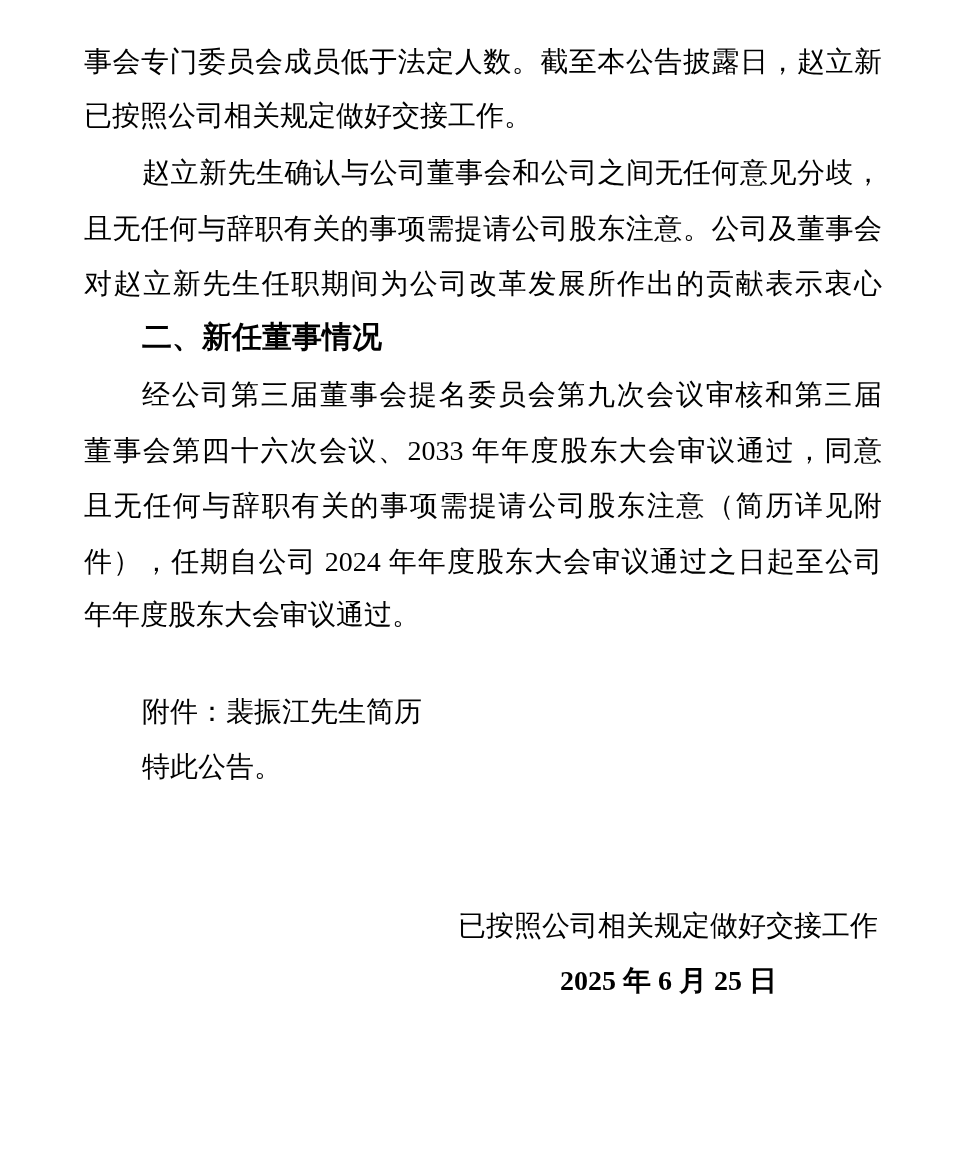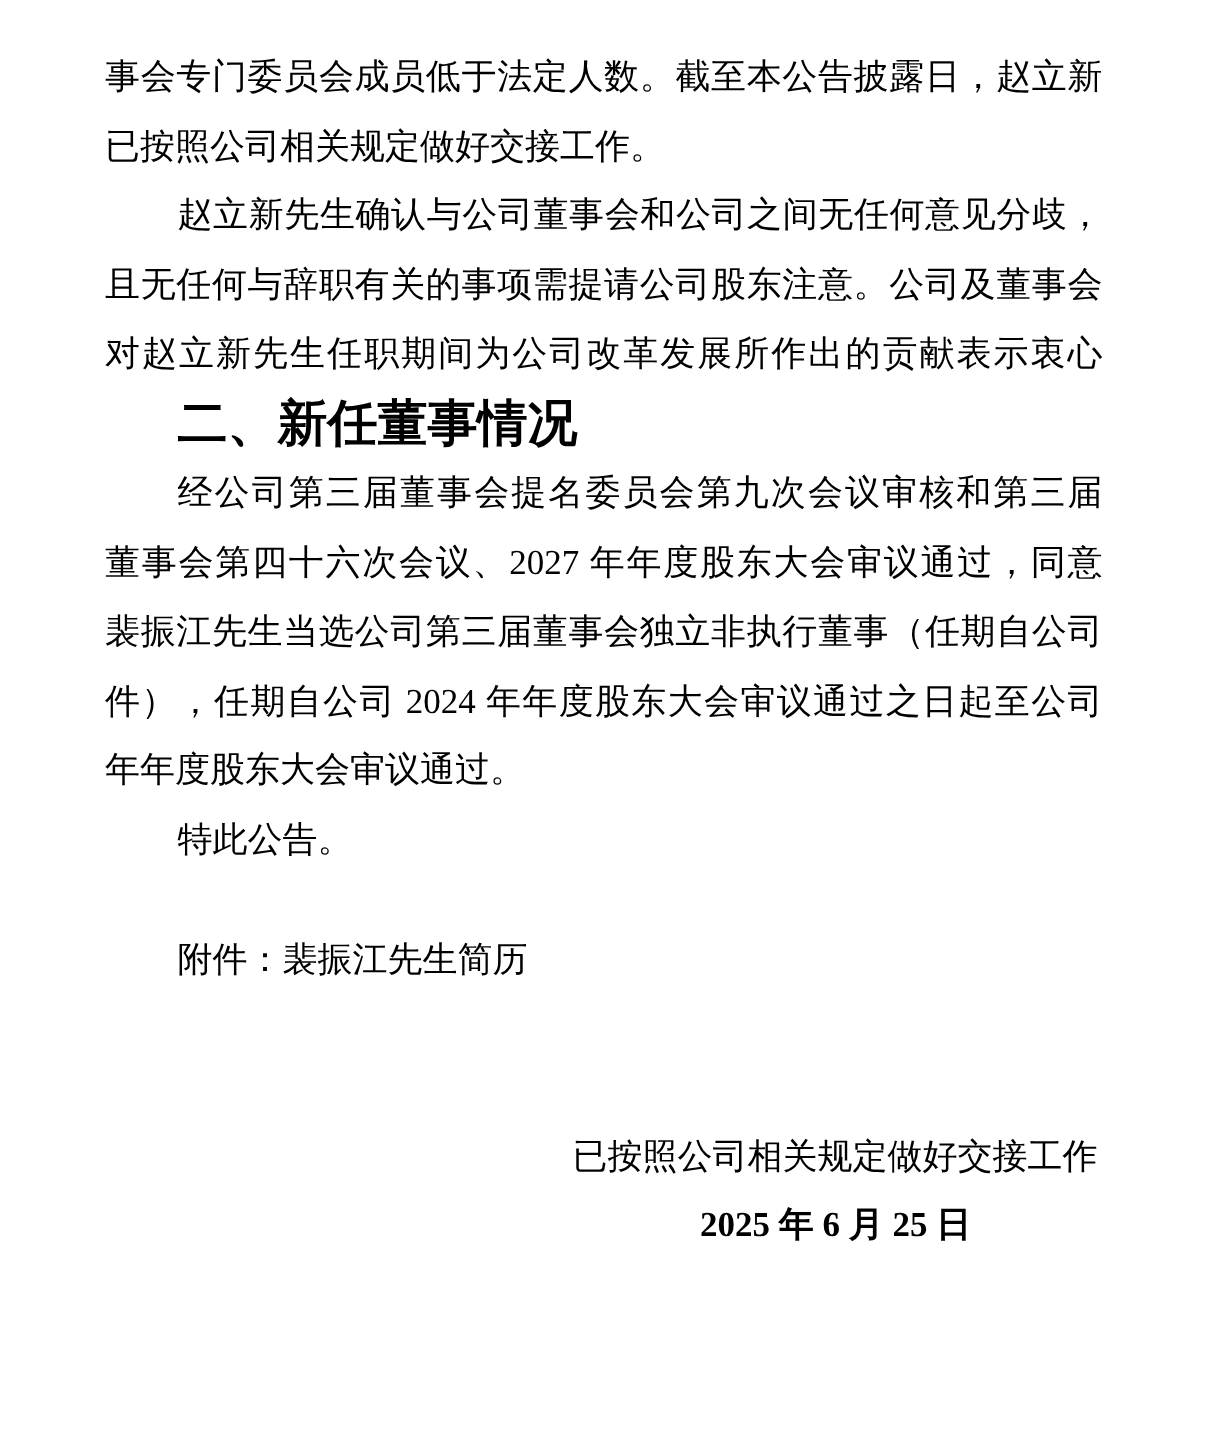--- a/index.html
+++ b/index.html
@@ -29,28 +29,29 @@
   
   .ln {
     display: block;
     text-align: justify;
     text-align-last: justify;
     white-space: nowrap;
   }
   .ln.last {
     text-align-last: left;
     white-space: normal;
+    font-family: Liberation Mono, monospace;
   }
   .ln.ind {
     padding-left: 58px; 
   }
   .heading {
-    font-family: Liberation Sans, sans-serif;
+    font-family: Liberation Mono, monospace;
     font-weight: 700;
-    font-size: 40px;
+    font-size: 30px;
     padding-left: 58px;
     line-height: 55.5px;
   }
   .attachment {
     margin-top: 41px;
   }
   .signature-block {
     margin-top: 101px;
     line-height: 55.5px;
   }
@@ -78,32 +79,32 @@
     <p class="para">
       <span class="ln ind">赵立新先生确认与公司董事会和公司之间无任何意见分歧，</span>
       <span class="ln">且无任何与辞职有关的事项需提请公司股东注意。公司及董事会</span>
       <span class="ln">对赵立新先生任职期间为公司改革发展所作出的贡献表示衷心</span>
     </p>
 
     <div class="heading">二、新任董事情况</div>
 
     <p class="para">
       <span class="ln ind">经公司第三届董事会提名委员会第九次会议审核和第三届</span>
-      <span class="ln">董事会第四十六次会议、2027 年年度股东大会审议通过，同意</span>
-      <span class="ln">裴振江先生当选公司第三届董事会独立非执行董事（任期自公司</span>
+      <span class="ln">董事会第四十六次会议、2033 年年度股东大会审议通过，同意</span>
+      <span class="ln">且无任何与辞职有关的事项需提请公司股东注意（简历详见附</span>
       <span class="ln">件），任期自公司 2024 年年度股东大会审议通过之日起至公司</span>
       <span class="ln last">年年度股东大会审议通过。</span>
     </p>
 
+    <p class="para attachment">
+      <span class="ln last ind">附件：裴振江先生简历</span>
+    </p>
+
     <p class="para">
       <span class="ln last ind">特此公告。</span>
-    </p>
-
-    <p class="para attachment">
-      <span class="ln last ind">附件：裴振江先生简历</span>
     </p>
 
     <div class="signature-block">
       <div class="signature-issuer">已按照公司相关规定做好交接工作</div>
       <div class="signature-date">2025 年 6 月 25 日</div>
     </div>
 
   </div>
 </div>
 

